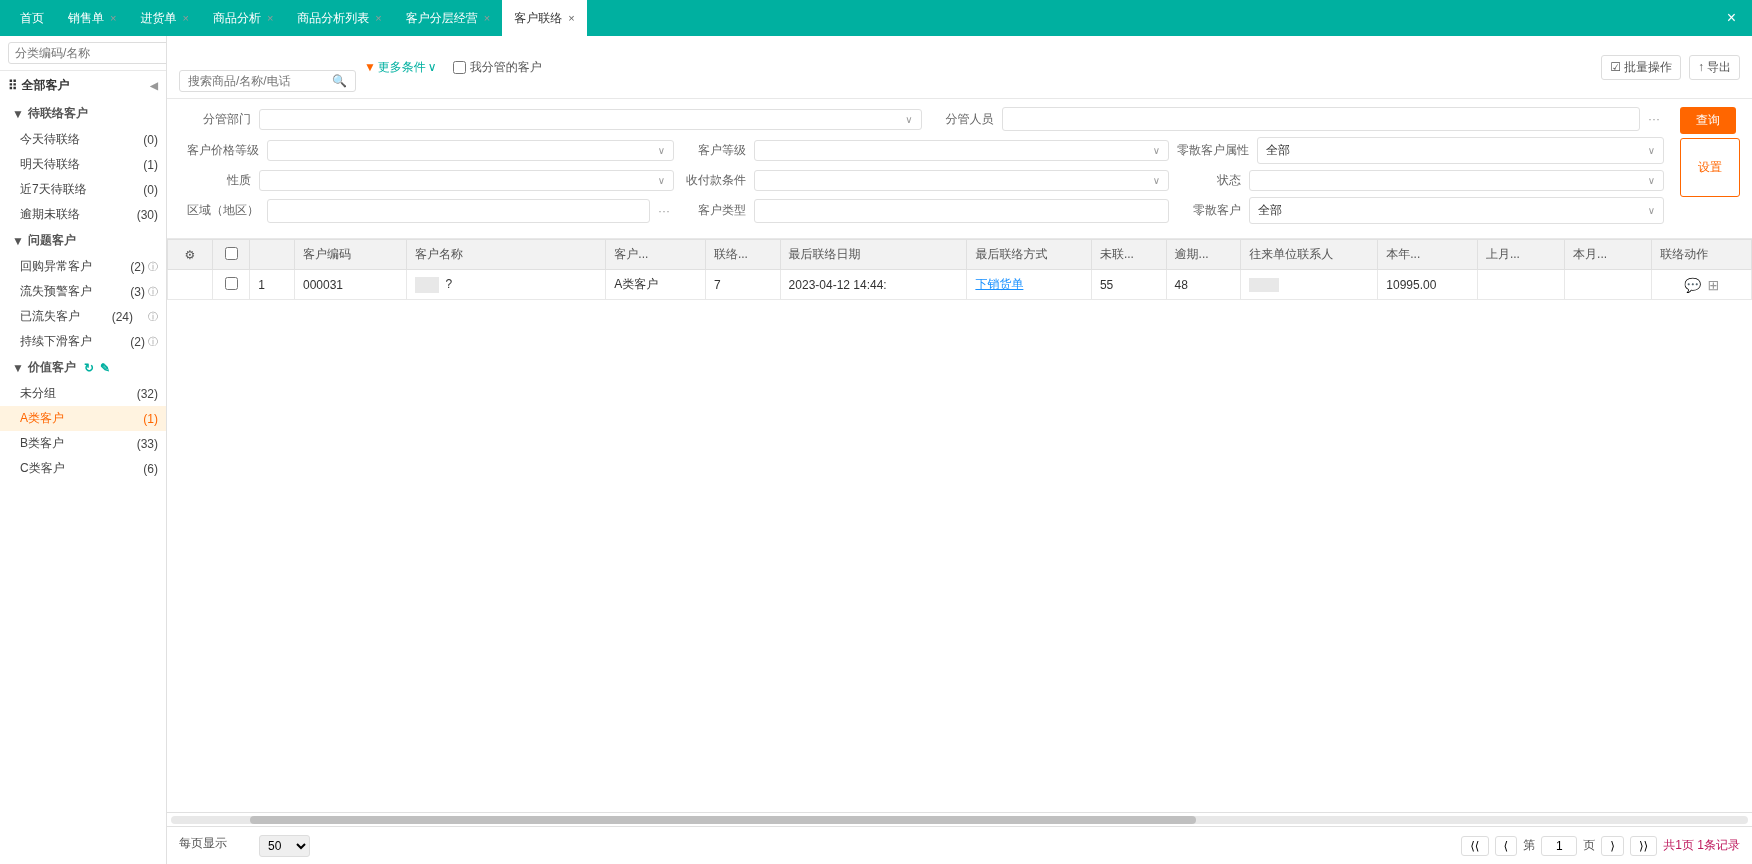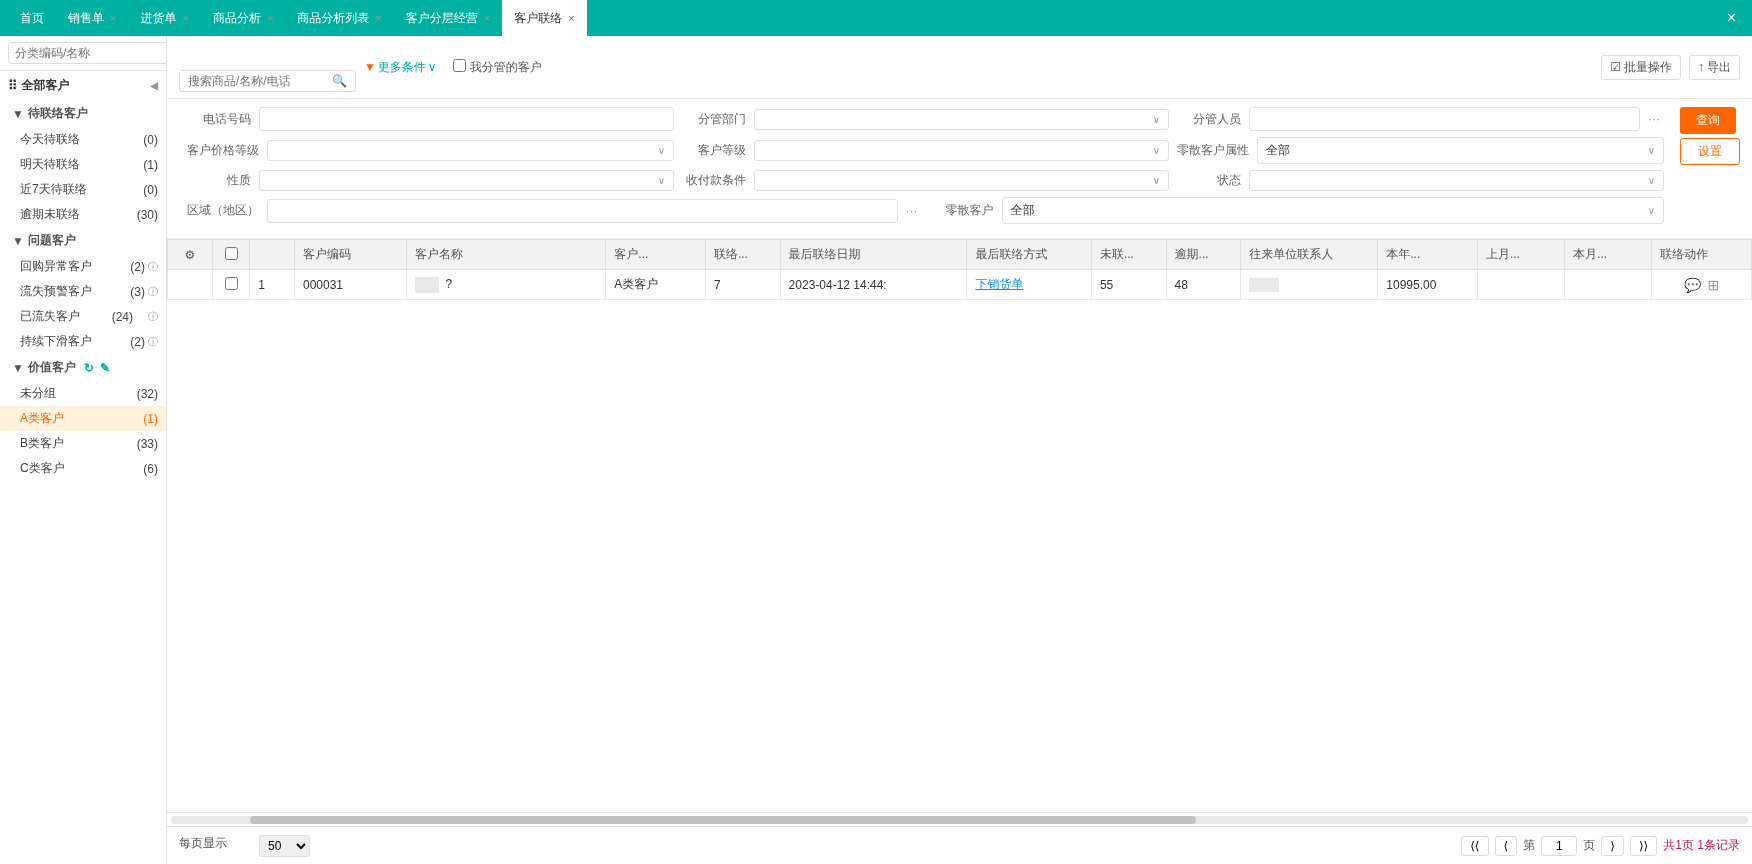--- a/index.html
+++ b/index.html
@@ -49,21 +49,21 @@
 
     
     .filter-bar {
       background: #fff; padding: 6px 12px; display: flex; align-items: center;
       border-bottom: 1px solid #e8e8e8; gap: 8px;
     }
     .filter-search { display: flex; align-items: center; border: 1px solid #ddd; border-radius: 3px; padding: 3px 8px; margin-top: 28px; }
     .filter-search input { border: none; outline: none; font-size: 12px; color: #999; width: 140px; }
     .filter-search .s-icon { color: #00b0a0; margin-left: 4px; }
     .filter-more { display: flex; align-items: center; color: #00b0a0; cursor: pointer; gap: 2px; }
-    .filter-checkbox { display: flex; align-items: flex-start; gap: 4px; margin-left: 8px; color: #555; }
+    .filter-checkbox { display: flex; align-items: center; gap: 4px; margin-left: 8px; color: #555; }
     .filter-checkbox input { cursor: pointer; }
     .action-btns { margin-left: auto; display: flex; gap: 8px; align-items: center; }
     .batch-op { display: flex; align-items: center; gap: 3px; cursor: pointer; color: #555; border: 1px solid #ddd; padding: 3px 8px; border-radius: 3px; }
     .export-btn { display: flex; align-items: center; gap: 3px; cursor: pointer; color: #555; border: 1px solid #ddd; padding: 3px 8px; border-radius: 3px; }
 
     
     .advanced-filter {
       background: #fff; padding: 8px 12px; border-bottom: 1px solid #e8e8e8;
     }
     .filter-row { display: flex; align-items: center; margin-bottom: 6px; gap: 0; }
@@ -79,21 +79,21 @@
       display: flex; align-items: center; justify-content: space-between; cursor: pointer;
     }
     .filter-select .arrow { color: #999; font-size: 10px; }
     .filter-dots { color: #999; padding: 0 4px; cursor: pointer; }
     .query-btn {
       background: #ff6600; color: #fff; border: none; border-radius: 3px;
       padding: 5px 16px; cursor: pointer; font-size: 12px; margin-right: 4px;
     }
     .settings-btn {
       background: #fff; color: #ff6600; border: 1px solid #ff6600; border-radius: 3px;
-      padding: 4px 14px; cursor: pointer; font-size: 12px;
+      padding: 20px 14px; cursor: pointer; font-size: 12px;
     }
     .filter-actions { display: flex; flex-direction: column; gap: 4px; padding-left: 8px; }
 
     
     .table-area { flex: 1; overflow: auto; background: #fff; margin: 0; }
     table { width: 100%; border-collapse: collapse; table-layout: fixed; }
     thead tr { background: #f2f2f2; }
     th {
       border: 1px solid #e0e0e0; padding: 6px 8px; text-align: left; font-weight: normal;
       color: #555; white-space: nowrap; overflow: hidden; text-overflow: ellipsis;
@@ -283,24 +283,20 @@
         </div>
       </div>
     </div>
 
     <div class="advanced-filter">
       <div style="display:flex; gap:8px; align-items:flex-start;">
         <div style="flex:1;">
 
           <div class="filter-row">
             <div class="filter-cell">
-              <span class="filter-label">电话号码</span>
-              <input class="filter-input" type="text" style="">
-            </div>
-            <div class="filter-cell">
               <span class="filter-label">分管部门</span>
               <div class="filter-select">
                 <span></span>
                 <span class="arrow">∨</span>
               </div>
             </div>
             <div class="filter-cell">
               <span class="filter-label">分管人员</span>
               <div style="flex:1;display:flex;align-items:center;gap:4px;">
                 <input class="filter-input" type="text" style="flex: 1 1 0%;">
@@ -357,20 +353,24 @@
             </div>
           </div>
 
           <div class="filter-row">
             <div class="filter-cell">
               <span class="filter-label">区域（地区）</span>
               <div style="flex:1;display:flex;align-items:center;gap:4px;">
                 <input class="filter-input" type="text" style="flex: 1 1 0%;">
                 <span class="filter-dots">···</span>
               </div>
+            </div>
+            <div class="filter-cell">
+              <span class="filter-label">客户类型</span>
+              <input class="filter-input" type="text" style="">
             </div>
             <div class="filter-cell">
               <span class="filter-label">零散客户</span>
               <div class="filter-select">
                 <span>全部</span>
                 <span class="arrow">∨</span>
               </div>
             </div>
           </div>
         </div>

